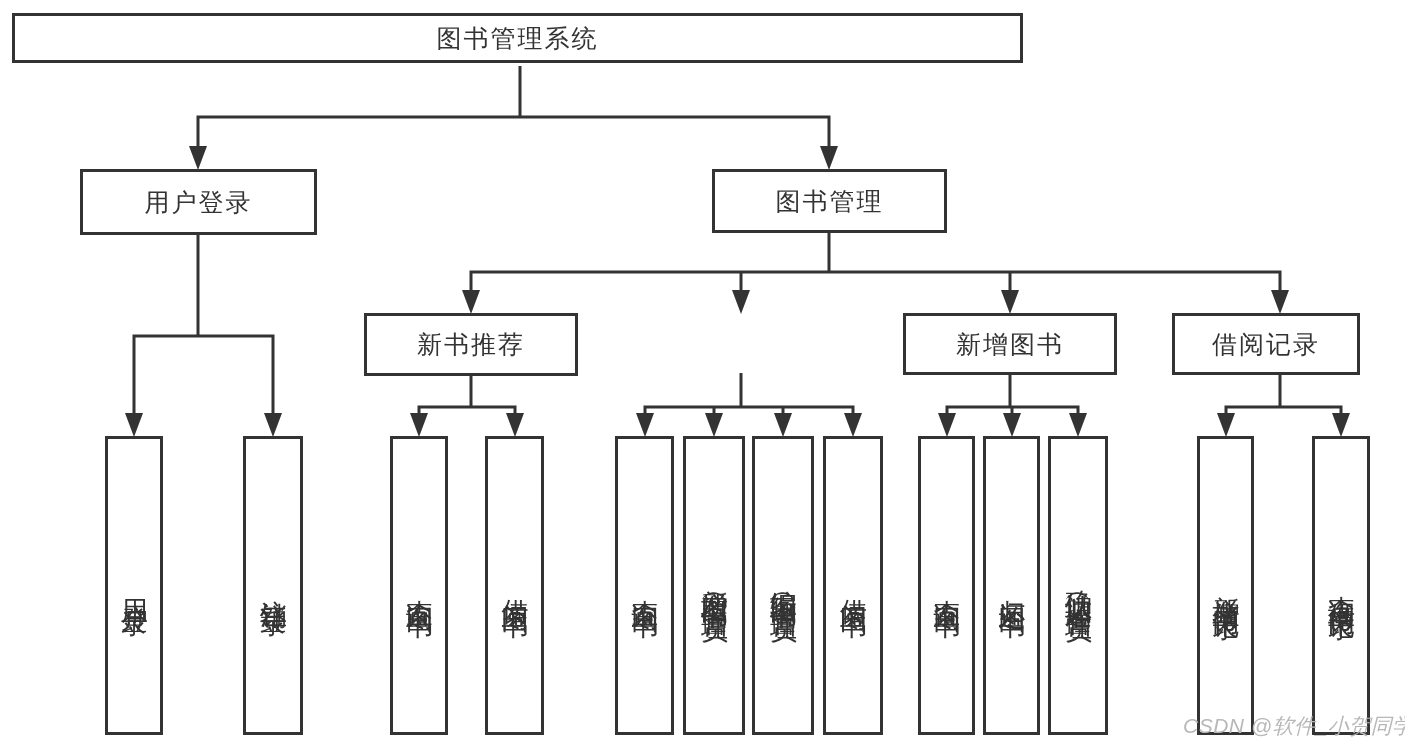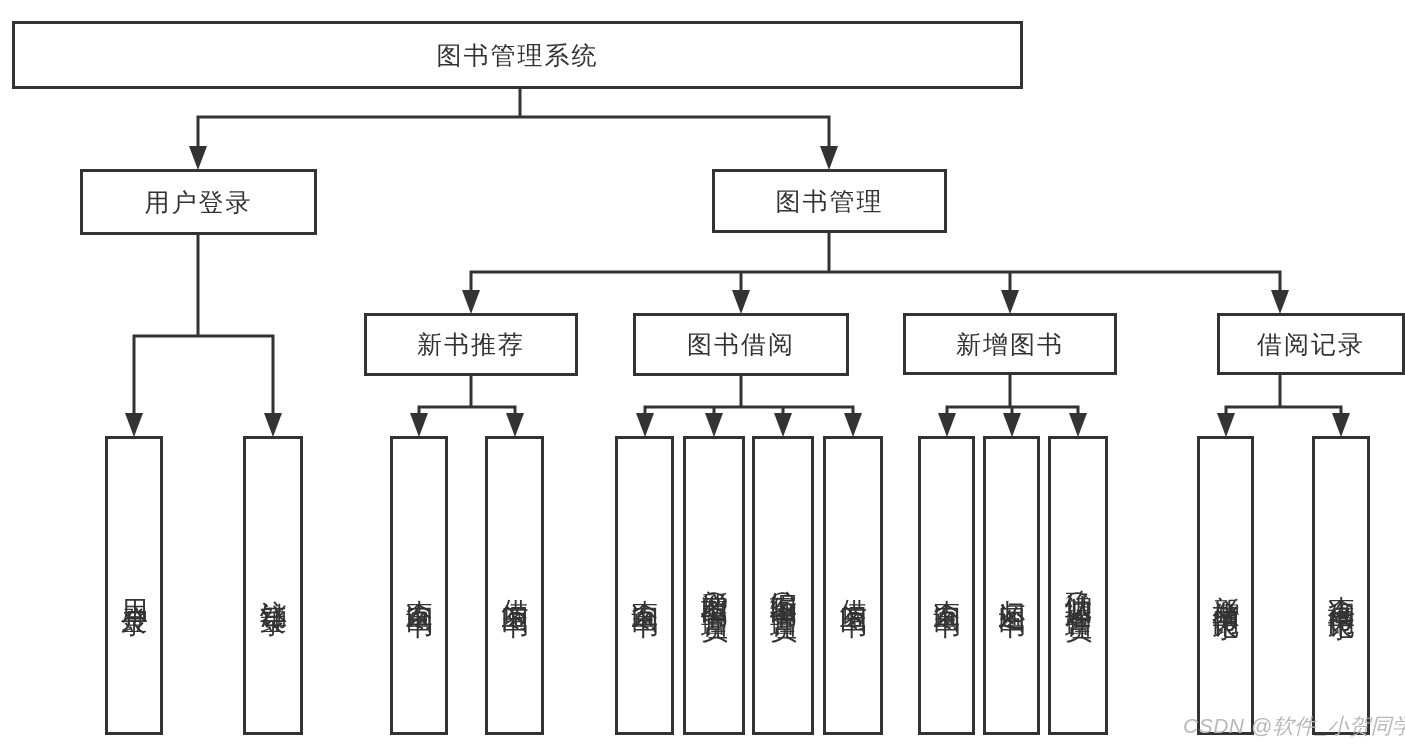--- a/index.html
+++ b/index.html
@@ -13,27 +13,27 @@
     display:flex;align-items:center;justify-content:center;color:#333333;
     white-space:nowrap;
   }
   .h-node{font-size:25px;letter-spacing:2px;}
   .v-node{
     top:436px;height:299px;
     writing-mode:vertical-rl;text-orientation:mixed;
     font-size:27px;letter-spacing:4px;line-height:1;
   }
   
-  .n-root   {left:12px;  top:13px;  width:1011px;height:68px;margin-top:8px;}
+  .n-root   {left:12px;  top:13px;  width:1011px;height:50px;}
   .n-user   {left:80px;  top:169px; width:237px; height:66px;}
   .n-mgmt   {left:712px; top:169px; width:235px; height:64px;}
   .n-newbook{left:364px; top:313px; width:214px; height:63px;}
   .n-borrow {left:633px; top:313px; width:216px; height:63px;}
   .n-current{left:903px; top:313px; width:214px; height:62px;}
-  .n-record {left:1172px;top:313px; width:188px; height:62px;margin-left:45px;}
+  .n-record {left:1172px;top:313px; width:188px; height:62px;}
   
   .l-userlogin{left:105px; width:58px;}
   .l-logout   {left:243px; width:60px;}
   .l-nbquery  {left:390px; width:58px;}
   .l-nbborrow {left:485px; width:59px;}
   .l-bbquery  {left:615px; width:59px;}
   .l-bbadd    {left:683px; width:62px;}
   .l-bbedit   {left:752px; width:62px;}
   .l-bbborrow {left:823px; width:60px;}
   .l-cbquery  {left:918px; width:57px;}
@@ -115,21 +115,20 @@
       <path d="M1332,413 L1350,413 L1341,437 Z" fill="#333333" stroke="none"></path>
     </g>
   </svg>
 
   <div class="node h-node n-root">图书管理系统</div>
 
   <div class="node h-node n-user">用户登录</div>
   <div class="node h-node n-mgmt">图书管理</div>
 
   <div class="node h-node n-newbook">新书推荐</div>
-  <div class="node h-node n-borrow">图书借阅</div>
   <div class="node h-node n-current">新增图书</div>
   <div class="node h-node n-record">借阅记录</div>
 
   <div class="node v-node l-userlogin">用户登录</div>
   <div class="node v-node l-logout">注销登录</div>
 
   <div class="node v-node l-nbquery">查询图书</div>
   <div class="node v-node l-nbborrow">借阅图书</div>
 
   <div class="node v-node l-bbquery">查询图书</div>

